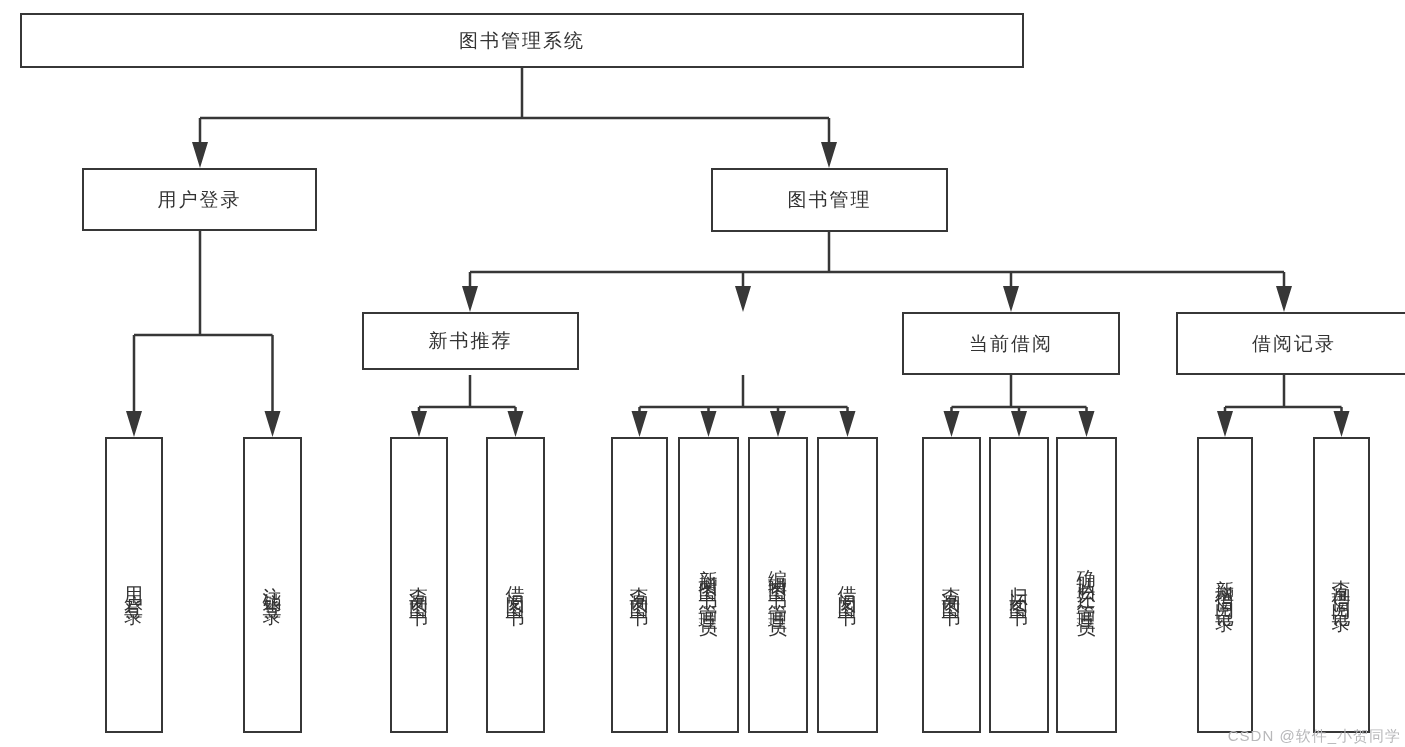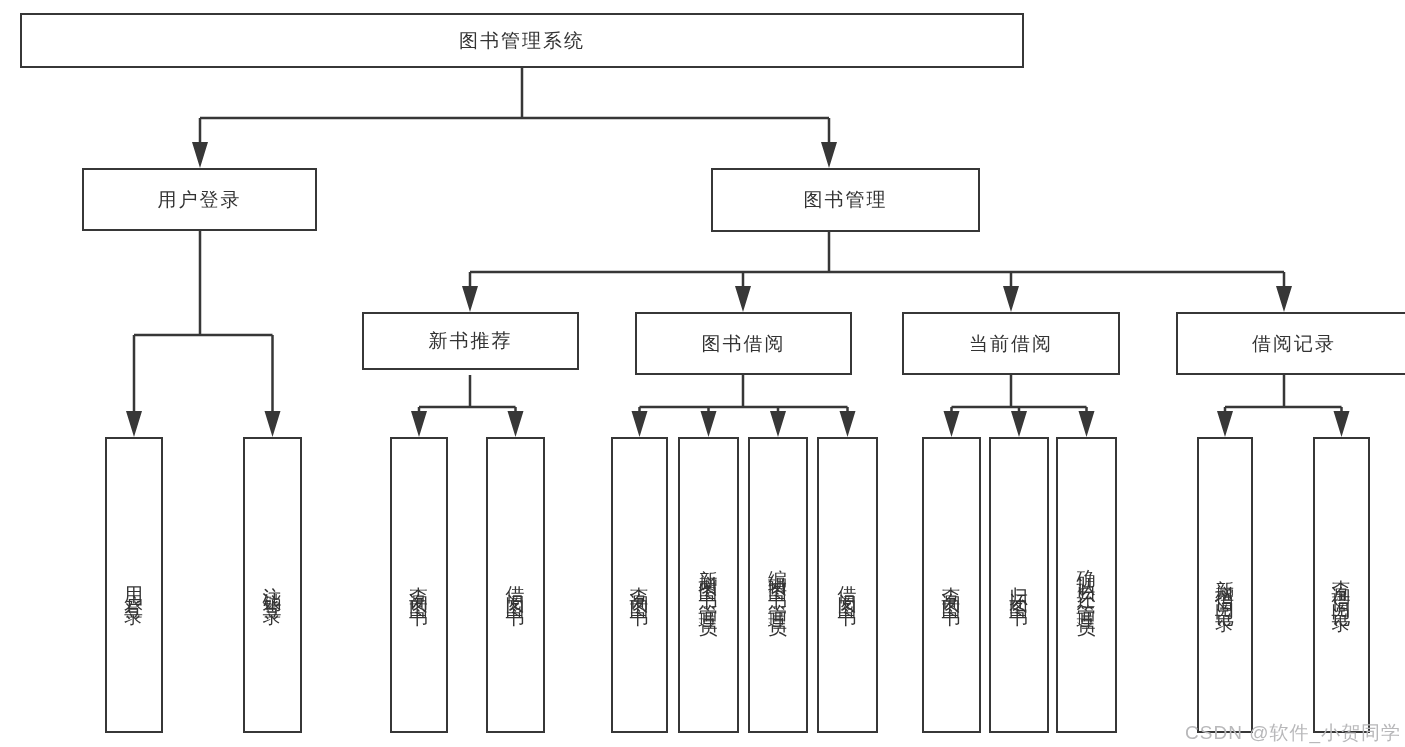--- a/index.html
+++ b/index.html
@@ -34,21 +34,21 @@
   }
   .root-node{font-size:19px;}
   #connector-layer{position:absolute;left:0;top:0;}
   .edge{stroke:#373737;stroke-width:2.5;fill:none;}
   .arrowhead{fill:#373737;stroke:none;}
   #watermark{
     position:absolute;
     right:4px;
     bottom:1px;
     color:#b8b8ba;
-    font-size:19px;
+    font-size:15px;
     letter-spacing:1px;
     white-space:nowrap;
   }
 </style>
 </head>
 <body>
 
 <div id="stage">
 
   <svg id="connector-layer" width="1405" height="747" viewBox="0 0 1405 747">
@@ -71,24 +71,23 @@
     <path class="edge" d="M1011,375 V407 M951.5,407 H1086.5 M951.5,407 V413 M1019,407 V413 M1086.5,407 V413"></path>
     <path class="arrowhead" d="M943.5,411 L959.5,411 L951.5,437 Z M1011,411 L1027,411 L1019,437 Z M1078.5,411 L1094.5,411 L1086.5,437 Z"></path>
 
     <path class="edge" d="M1284,375 V407 M1225,407 H1341.5 M1225,407 V413 M1341.5,407 V413"></path>
     <path class="arrowhead" d="M1217,411 L1233,411 L1225,437 Z M1333.5,411 L1349.5,411 L1341.5,437 Z"></path>
   </svg>
 
   <div class="node h-node root-node" style="left:20px;top:13px;width:1004px;height:55px;">图书管理系统</div>
 
   <div class="node h-node" style="left:82px;top:168px;width:235px;height:63px;">用户登录</div>
-  <div class="node h-node" style="left:711px;top:168px;width:269px;height:64px;">图书管理</div>
+  <div class="node h-node" style="left:711px;top:168px;width:237px;height:64px;">图书管理</div>
 
   <div class="node h-node" style="left:362px;top:312px;width:217px;height:58px;">新书推荐</div>
-  <div class="node h-node" style="left:635px;top:312px;width:217px;height:63px;">图书借阅</div>
   <div class="node h-node" style="left:902px;top:312px;width:218px;height:63px;">当前借阅</div>
   <div class="node h-node" style="left:1176px;top:312px;width:236px;height:63px;">借阅记录</div>
 
   <div class="node v-node" style="left:105px;top:437px;width:58px;height:296px;">用户登录</div>
   <div class="node v-node" style="left:243px;top:437px;width:59px;height:296px;">注销登录</div>
 
   <div class="node v-node" style="left:390px;top:437px;width:58px;height:296px;">查询图书</div>
   <div class="node v-node" style="left:486px;top:437px;width:59px;height:296px;">借阅图书</div>
 
   <div class="node v-node" style="left:611px;top:437px;width:57px;height:296px;">查询图书</div>

